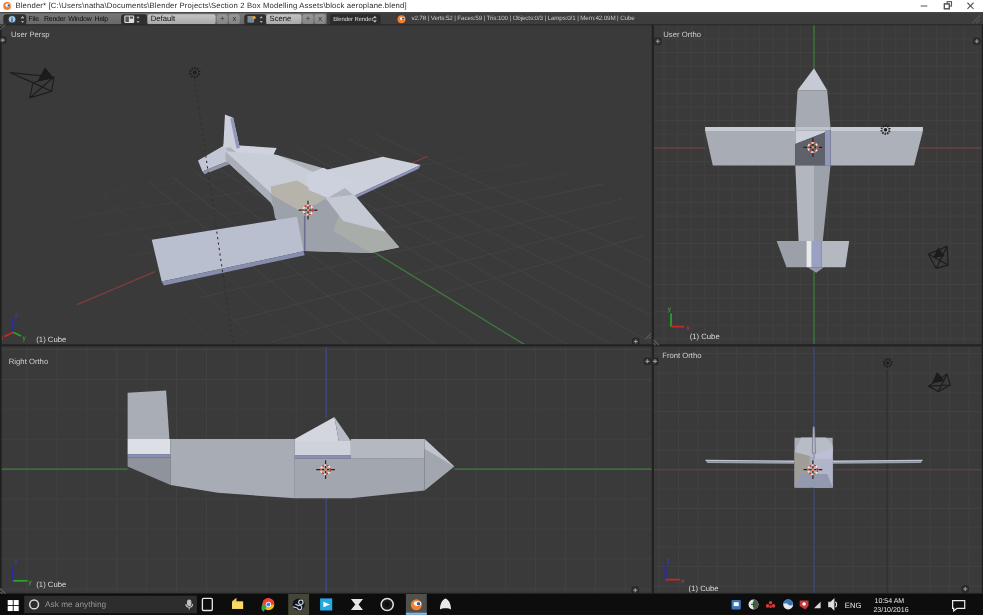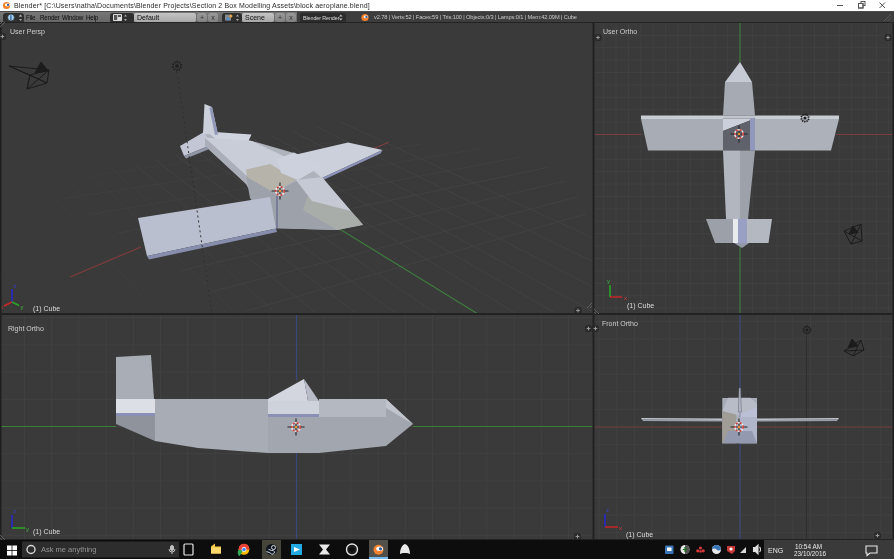--- a/index.html
+++ b/index.html
@@ -4,21 +4,21 @@
 html,body { width:894px; height:559px; overflow:hidden; background:#3a3a3a;
   font-family:"Liberation Sans", sans-serif; }
 #titlebar { position:absolute; left:0; top:0; width:894px; height:11px; background:#ffffff; }
 #titlebar .txt { position:absolute; left:14px; top:1.5px; font-size:7px; color:#2a2a2a; letter-spacing:0.15px; }
 #infobar { position:absolute; left:0; top:11px; width:894px; height:11px; background:#3d3d3d; border-top:1px solid #4a4a4a; }
 #infoleft { position:absolute; left:0; top:0; width:297px; height:11px; background:linear-gradient(#777,#666); }
 .menutxt { position:absolute; top:1.5px; font-size:6.3px; color:#0c0c0c; letter-spacing:-0.2px; }
 .fld { position:absolute; top:1px; height:9px; background:linear-gradient(#c4c4c4,#a8a8a8); border-radius:2px; font-size:7px; color:#111; padding-left:3px; line-height:9px; }
 .btn { position:absolute; top:1px; height:9px; background:linear-gradient(#9a9a9a,#828282); border-radius:2.5px; color:#333; font-size:7px; text-align:center; line-height:9px; }
 .dk { position:absolute; top:0.5px; height:10px; background:#2f2f2f; border-radius:3px; }
-#taskbar { position:absolute; left:0; top:540px; width:764px; height:19px; background:#0d0d0e; }
+#taskbar { position:absolute; left:0; top:540px; width:894px; height:19px; background:#0d0d0e; }
 svg text { font-family:"Liberation Sans", sans-serif; }
 </style></head><body>
 <div id="titlebar">
  <svg width="894" height="11" style="position:absolute;left:0;top:0">
   <circle cx="6.5" cy="5.5" r="3.6" fill="#f5822a"></circle>
       <ellipse cx="7.3" cy="4.8" rx="2.5" ry="1.6" fill="#fff"></ellipse>
       <circle cx="8" cy="4.9" r="1.1" fill="#2a5ca8"></circle>
   <g stroke="#555" stroke-width="1" fill="none">
    <line x1="837" y1="5.5" x2="843" y2="5.5"></line>
    <rect x="861" y="1.5" width="4" height="4"></rect>

